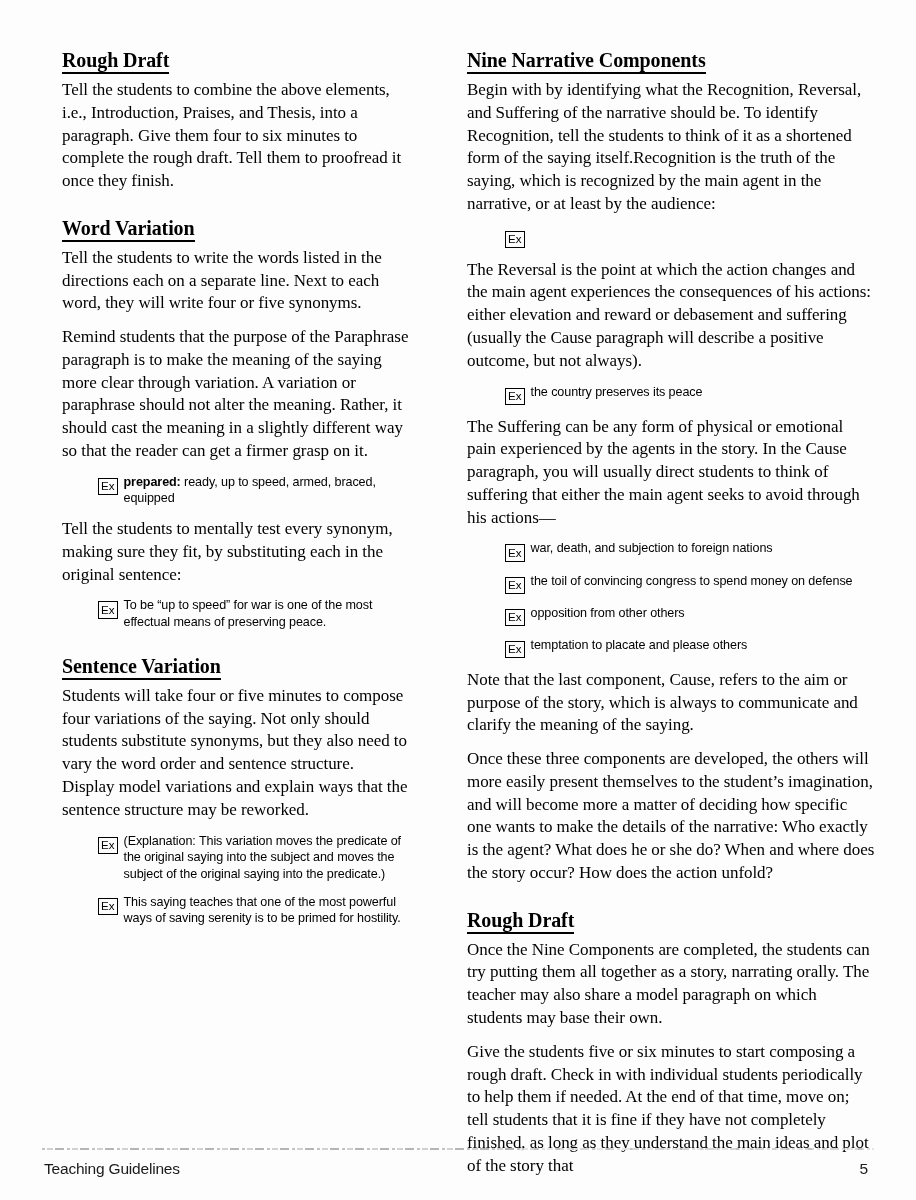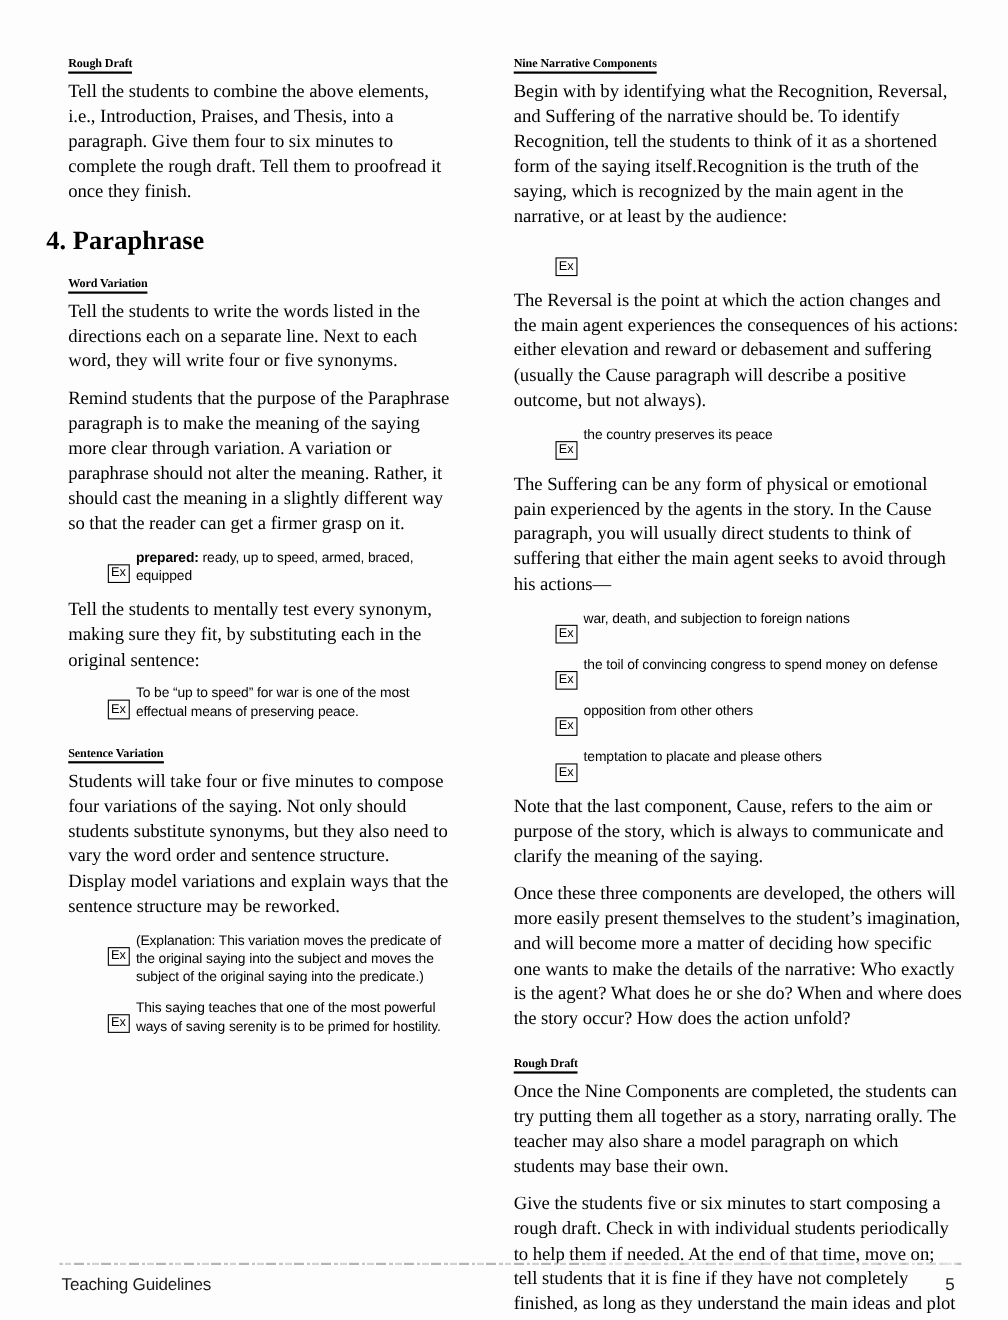--- a/index.html
+++ b/index.html
@@ -42,21 +42,21 @@
     font-size: 24px;
     font-weight: bold;
     margin: 20px 0 6px -20px;
     line-height: 1.15;
     letter-spacing: 0.1px;
   }
   h2.section-heading .num { margin-right: 6px; }
 
   h3.sub-heading {
     font-family: "Liberation Serif", "DejaVu Serif", serif;
-    font-size: 11px;
+    font-size: 20px;
     font-weight: bold;
     margin: 12px 0 5px 0;
     line-height: 1.2;
     display: inline-block;
     border-bottom: 2px solid #000;
     padding-bottom: 0px;
     letter-spacing: -0.1px;
   }
   .sub-heading-wrap { display: block; margin: 0; }
   .sub-heading-wrap:first-child h3.sub-heading { margin-top: 0; }
@@ -82,34 +82,34 @@
   }
   .example .ex-tag {
     flex: 0 0 auto;
     border: 1.4px solid #000;
     font-family: "Liberation Sans", "DejaVu Sans", sans-serif;
     font-size: 11.6px;
     font-weight: normal;
     line-height: 1;
     padding: 1.5px 2px 2px 2px;
     margin-right: 6px;
-    margin-top: 14px;
+    margin-top: 4px;
     letter-spacing: 0;
   }
   .example .ex-text { flex: 1 1 auto; }
   .example .ex-text .bold { font-weight: normal; display: block; }
   .example .ex-text .plain { display: block; }
 
   
   .col-right .example { margin-left: 38px; }
 
   
   .footer {
     position: absolute;
-    left: 12px;
+    left: 0;
     right: 0;
     bottom: 0;
     height: 60px;
   }
   .footer-rule {
     position: absolute;
     left: 42px;
     right: 42px;
     top: 8px;
     height: 2px;
@@ -161,23 +161,20 @@
 
   <div class="columns">
 
     <div class="col col-left">
 
       <div class="sub-heading-wrap">
         <h3 class="sub-heading">Rough Draft</h3>
       </div>
       <p class="body">Tell the students to combine the above elements, i.e., Introduction, Praises, and Thesis, into a paragraph. Give them four to six minutes to complete the rough draft. Tell them to proofread it once they finish.</p>
 
-      <h2 class="section-heading">
-        <span class="num">4.</span><span>Paraphrase</span>
-      </h2>
 
       <div class="sub-heading-wrap">
         <h3 class="sub-heading">Word Variation</h3>
       </div>
       <p class="body">Tell the students to write the words listed in the directions each on a separate line. Next to each word, they will write four or five synonyms.</p>
       <p class="body">Remind students that the purpose of the Paraphrase paragraph is to make the meaning of the saying more clear through variation. A variation or paraphrase should not alter the meaning. Rather, it should cast the meaning in a slightly different way so that the reader can get a firmer grasp on it.</p>
 
       <div class="example">
         <span class="ex-tag">Ex</span>
         <span class="ex-text"><b>prepared:</b><span> ready, up to speed, armed, braced, equipped</span></span>

